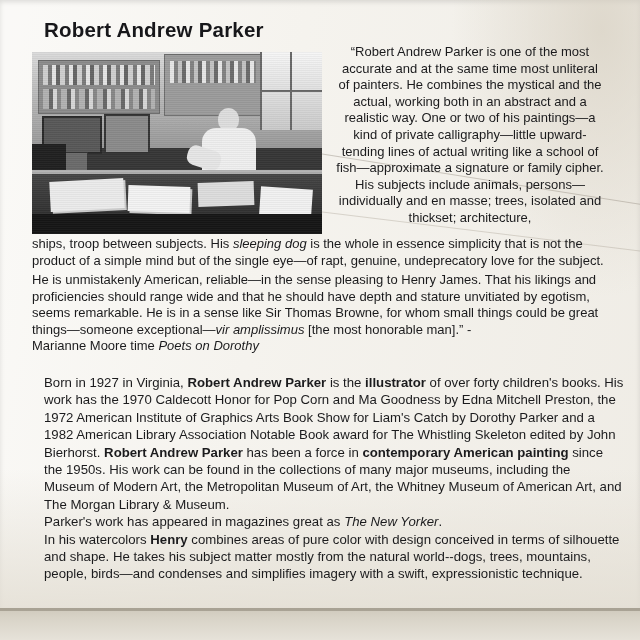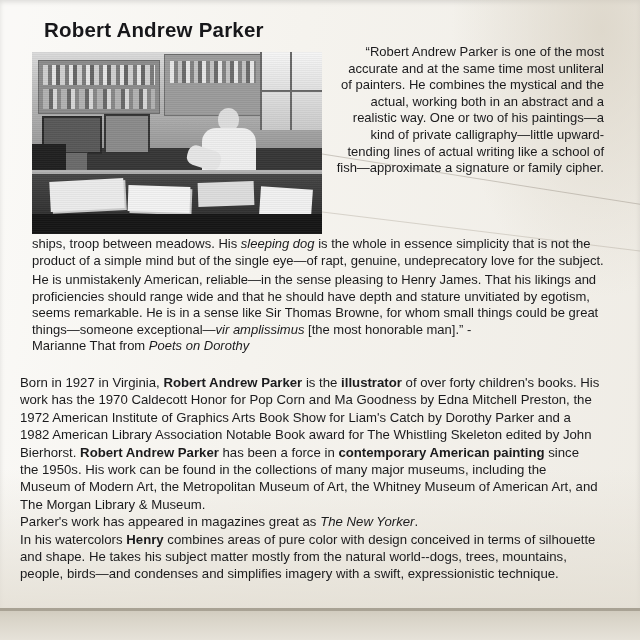--- a/index.html
+++ b/index.html
@@ -172,36 +172,36 @@
 
   
   .col-right {
     position: absolute;
     left: 336px;
     top: 44px;
     width: 268px;
     font-size: 13px;
     line-height: 16.6px;
     color: #1b1b1d;
-    text-align: right;
+    text-align: center;
   }
   .full-width {
     position: absolute;
     left: 32px;
     width: 572px;
     font-size: 13px;
     line-height: 16.6px;
     color: #1b1b1d;
   }
   #para-wrap2 { top: 236px; }
   #para-wrap3 { top: 272px; }
 
   #block-lower {
     position: absolute;
-    left: 20px;
+    left: 44px;
     top: 374px;
     width: 580px;
     font-size: 13.2px;
     line-height: 17.4px;
     color: #1b1b1d;
   }
   #block-lower p { margin: 0 0 0px 0; }
   .p-gap { margin-top: 0px; }
 
   b, .bold { font-weight: bold; }
@@ -236,29 +236,30 @@
     <div class="ph-layer ph-papers2"></div>
     <div class="ph-layer ph-papers3"></div>
     <div class="ph-layer ph-papers4"></div>
     <div class="ph-layer ph-shadow-bottom"></div>
     <div class="ph-layer ph-grain"></div>
   </div>
 
   <div class="col-right">
     <span>“Robert Andrew Parker is one of the most accurate and at the same time most unliteral of painters.  He combines the mystical and the actual, working both in an abstract and a realistic way.  One or two of his paintings—a kind of private calligraphy—little upward-tending lines of actual writing like a school of fish—approximate a signature or family cipher.</span>
     <br>
+    <span>His subjects include animals, persons—individually and en masse; trees, isolated and thickset; architecture,</span>
   </div>
 
   <div class="full-width" id="para-wrap2">
-    <span>ships, troop between meadows.  His </span><i>sleeping dog</i><span> is the whole in essence simplicity that is not the product of a simple mind but of the single eye—of rapt, genuine, undeprecatory love for the subject.</span>
+    <span>ships, troop between subjects.  His </span><i>sleeping dog</i><span> is the whole in essence simplicity that is not the product of a simple mind but of the single eye—of rapt, genuine, undeprecatory love for the subject.</span>
   </div>
 
   <div class="full-width" id="para-wrap3">
     <span>He is unmistakenly American, reliable—in the sense pleasing to Henry James.  That his likings and proficiencies should range wide and that he should have depth and stature unvitiated by egotism, seems remarkable.  He is in a sense like Sir Thomas Browne, for whom small things could be great things—someone exceptional—</span><i>vir amplissimus</i><span> [the most honorable man].” -</span><br>
-    <span>Marianne That from </span><i>Poets on Dorothy</i>
+    <span>Marianne Moore time </span><i>Poets on Dorothy</i>
   </div>
 
   <div id="block-lower">
     <p>
       <span>Born in 1927 in Virginia, </span><b>Robert Andrew Parker</b><span> is the </span><b>illustrator</b><span> of over forty children's books. His work has the 1970 Caldecott Honor for Pop Corn and Ma Goodness by Edna Mitchell Preston, the 1972 American Institute of Graphics Arts Book Show for Liam's Catch by Dorothy Parker and a 1982 American Library Association Notable Book award for The Whistling Skeleton edited by John Bierhorst.  </span><b>Robert Andrew Parker</b><span> has been a force in </span><b>contemporary American painting</b><span> since the 1950s.  His work can be found in the collections of many major museums, including the Museum of Modern Art, the Metropolitan Museum of Art, the Whitney Museum of American Art, and The Morgan Library &amp; Museum.</span><br>
       <span> Parker's work has appeared in magazines great as </span><i>The New Yorker</i><span>.</span>
     </p>
     <p class="p-gap">
       <span>In his watercolors </span><b>Henry</b><span> combines areas of pure color with design conceived in terms of silhouette and shape. He takes his subject matter mostly from the natural world--dogs, trees, mountains, people, birds—and condenses and simplifies imagery with a swift, expressionistic technique.</span>
     </p>

